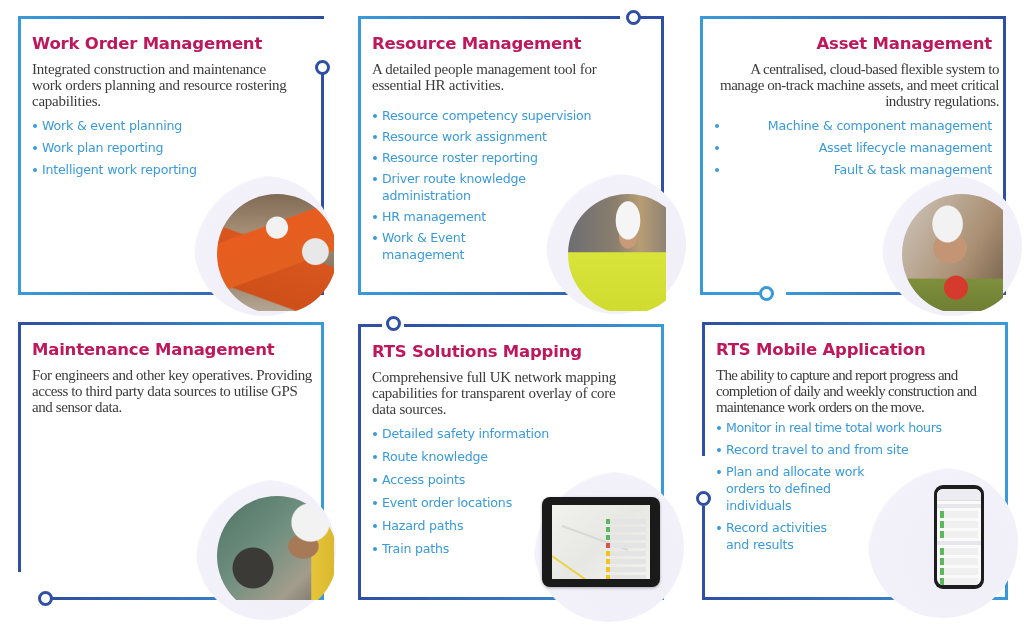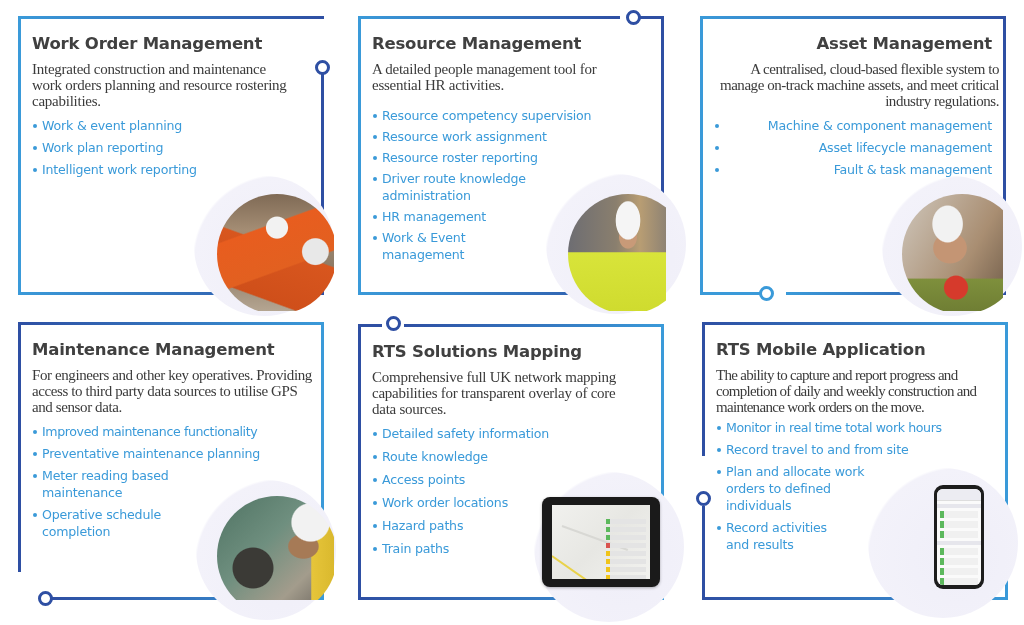--- a/index.html
+++ b/index.html
@@ -11,21 +11,21 @@
     background: #ffffff;
   }
   .card .inner {
     position: absolute; inset: 0;
     padding: 18px 14px 10px 14px;
   }
   .card h2 {
     font-family: "DejaVu Sans", sans-serif;
     font-weight: bold;
     font-size: 16.5px;
-    color: #404040;
+    color: #be185d;
     letter-spacing: -0.2px;
     margin-bottom: 8px;
     white-space: nowrap;
   }
   .card p.desc {
     font-family: Liberation Serif, serif;
     font-size: 15px;
     line-height: 16px;
     color: #3b3b3b;
     margin-bottom: 8px;
@@ -203,26 +203,20 @@
   <div class="seg" style="left:303px; top:0; width:3px; height:278px;"></div>
   <div class="seg" style="left:34px; top:275px; width:272px; height:3px; background:linear-gradient(90deg,#2e4fa3,#3a9ad9);"></div>
   <div class="knob" style="left:20px; top:269px;"></div>
 
   <div class="halo" style="left:178px; top:158px; width:140px; height:140px;"></div>
   <div class="photo photo-maint" style="left:199px; top:174px; width:120px; height:120px; clip-path: inset(0 3px 16px 0);"></div>
 
   <div class="inner">
     <h2>Maintenance Management</h2>
     <p class="desc" style="width:285px; letter-spacing:-0.4px;">For engineers and other key operatives. Providing access to third party data sources to utilise GPS and sensor data.</p>
-    <ul>
-      <li style="letter-spacing:-0.4px;">Improved maintenance functionality</li>
-      <li>Preventative maintenance planning</li>
-      <li style="width:165px;">Meter reading based maintenance</li>
-      <li style="width:150px;">Operative schedule completion</li>
-    </ul>
   </div>
 </div>
 
 <div class="card" style="left:358px; top:324px; width:306px; height:276px;">
   <div class="seg dark" style="left:0; top:0; width:3px; height:276px;"></div>
   <div class="seg dark" style="left:0; top:0; width:24px; height:3px;"></div>
   <div class="seg" style="left:46px; top:0; width:260px; height:3px; background:linear-gradient(90deg,#2e4fa3,#3a9ad9);"></div>
   <div class="seg" style="left:303px; top:0; width:3px; height:276px;"></div>
   <div class="seg" style="left:0; top:273px; width:306px; height:3px; background:linear-gradient(90deg,#2e4fa3,#3a9ad9);"></div>
   <div class="knob" style="left:28px; top:-8px;"></div>
@@ -245,21 +239,21 @@
     </div>
   </div>
 
   <div class="inner">
     <h2>RTS Solutions Mapping</h2>
     <p class="desc" style="width:265px;">Comprehensive full UK network mapping capabilities for transparent overlay of core data sources.</p>
     <ul>
       <li style="margin-bottom:6px;">Detailed safety information</li>
       <li style="margin-bottom:6px;">Route knowledge</li>
       <li style="margin-bottom:6px;">Access points</li>
-      <li style="margin-bottom:6px;">Work order locations</li>
+      <li style="margin-bottom:6px;">Event order locations</li>
       <li style="margin-bottom:6px;">Hazard paths</li>
       <li>Train paths</li>
     </ul>
   </div>
 </div>
 
 <div class="card" style="left:702px; top:322px; width:306px; height:278px;">
   <div class="seg dark" style="left:0; top:0; width:3px; height:134px;"></div>
   <div class="seg dark" style="left:0; top:184px; width:3px; height:94px;"></div>
   <div class="seg" style="left:0; top:0; width:306px; height:3px; background:linear-gradient(90deg,#2e4fa3,#3a9ad9);"></div>

